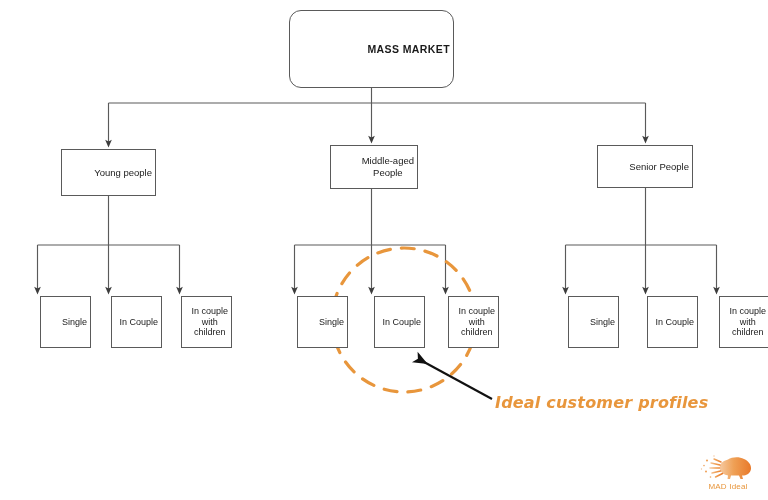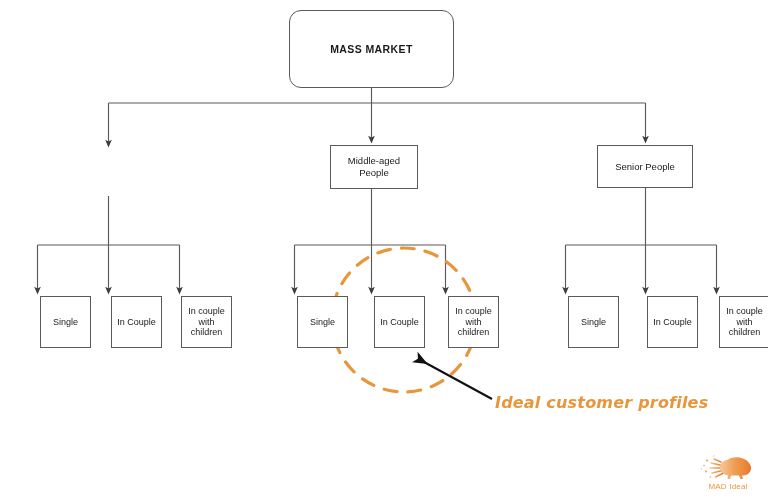--- a/index.html
+++ b/index.html
@@ -27,21 +27,21 @@
     height: 500px;
     pointer-events: none;
   }
   .node {
     position: absolute;
     box-sizing: border-box;
     border: 1px solid #5a5a5a;
     background: #ffffff;
     display: flex;
     align-items: center;
-    justify-content: center;
+    justify-content: flex-end;
     text-align: center;
     color: #1a1a1a;
     line-height: 1.22;
   }
   .node-root {
     border-radius: 12px;
     font-size: 10.5px;
     font-weight: bold;
     letter-spacing: 0.4px;
   }
@@ -133,20 +133,23 @@
 
     <circle id="highlight-circle" cx="404" cy="320" r="72" fill="none" stroke="#E8963C" stroke-width="3.2" stroke-dasharray="13 11" stroke-linecap="round"></circle>
 
     <path id="pointer-arrow" d="M492,399 L424,362" stroke="#111111" stroke-width="2.1" fill="none" marker-end="url(#arrowBlack)"></path>
   </svg>
 
   <div class="node node-root" style="left:289px; top:10px; width:165px; height:78px;">
     <span class="node-label">MASS MARKET</span>
   </div>
 
+  <div class="node node-mid" style="left:61px; top:149px; width:95px; height:47px;">
+    <span class="node-label">Young people</span>
+  </div>
 
   <div class="node node-mid" style="left:330px; top:145px; width:88px; height:44px;">
     <span class="node-label">Middle-aged
 People</span>
   </div>
 
   <div class="node node-mid" style="left:597px; top:145px; width:96px; height:43px;">
     <span class="node-label">Senior People</span>
   </div>
 

